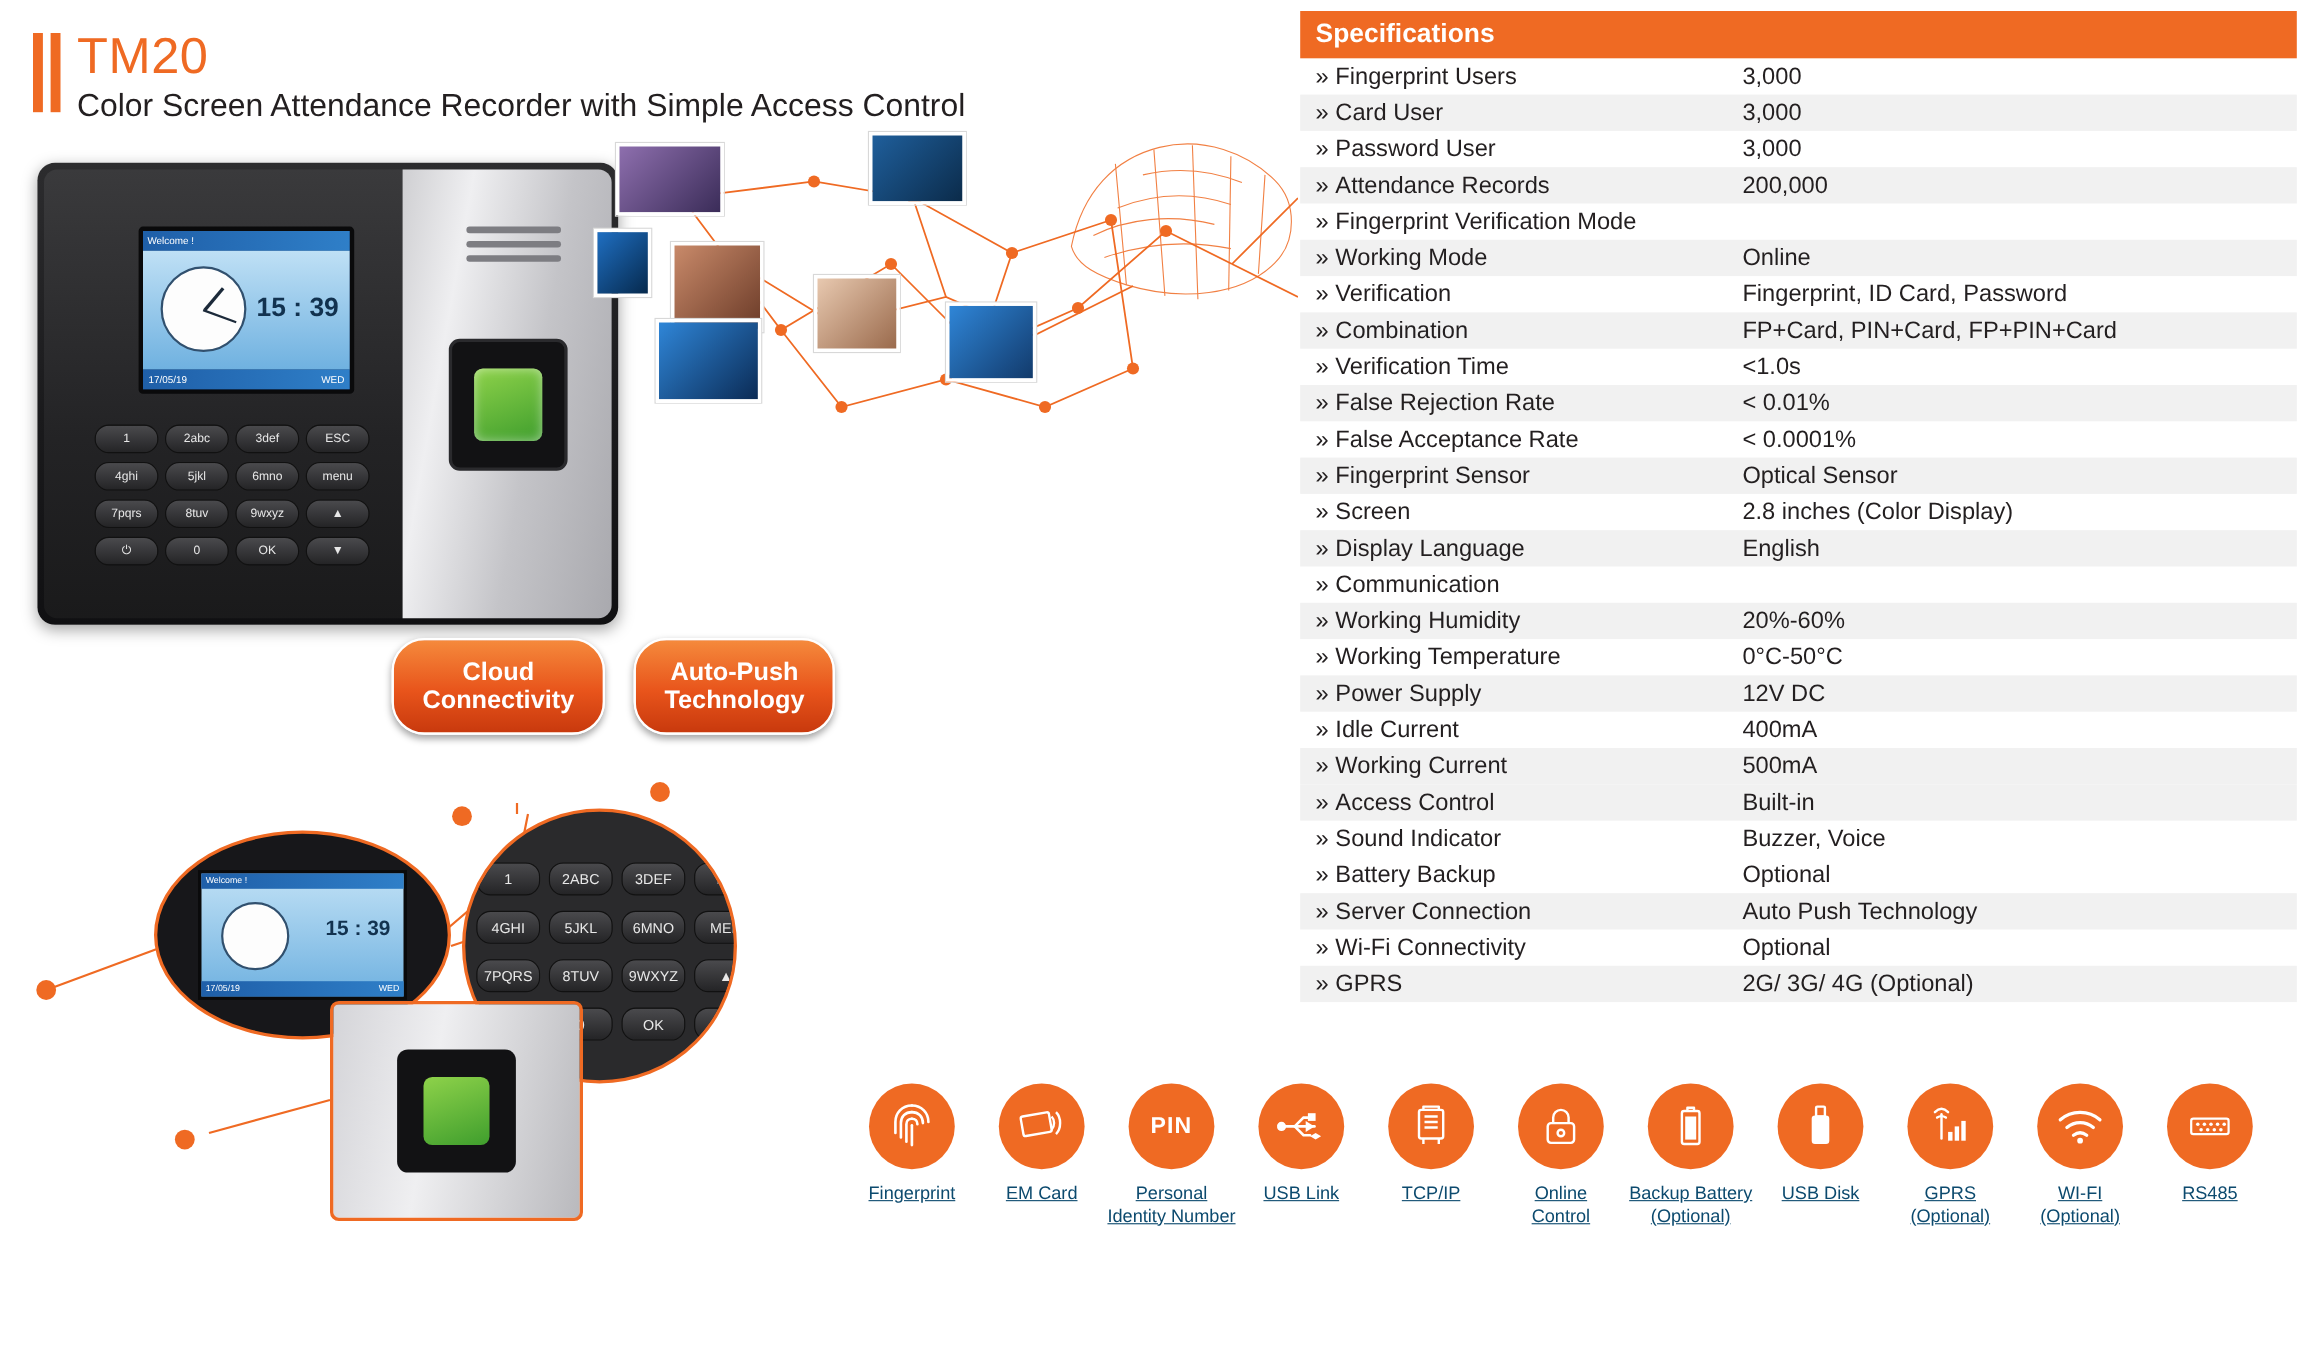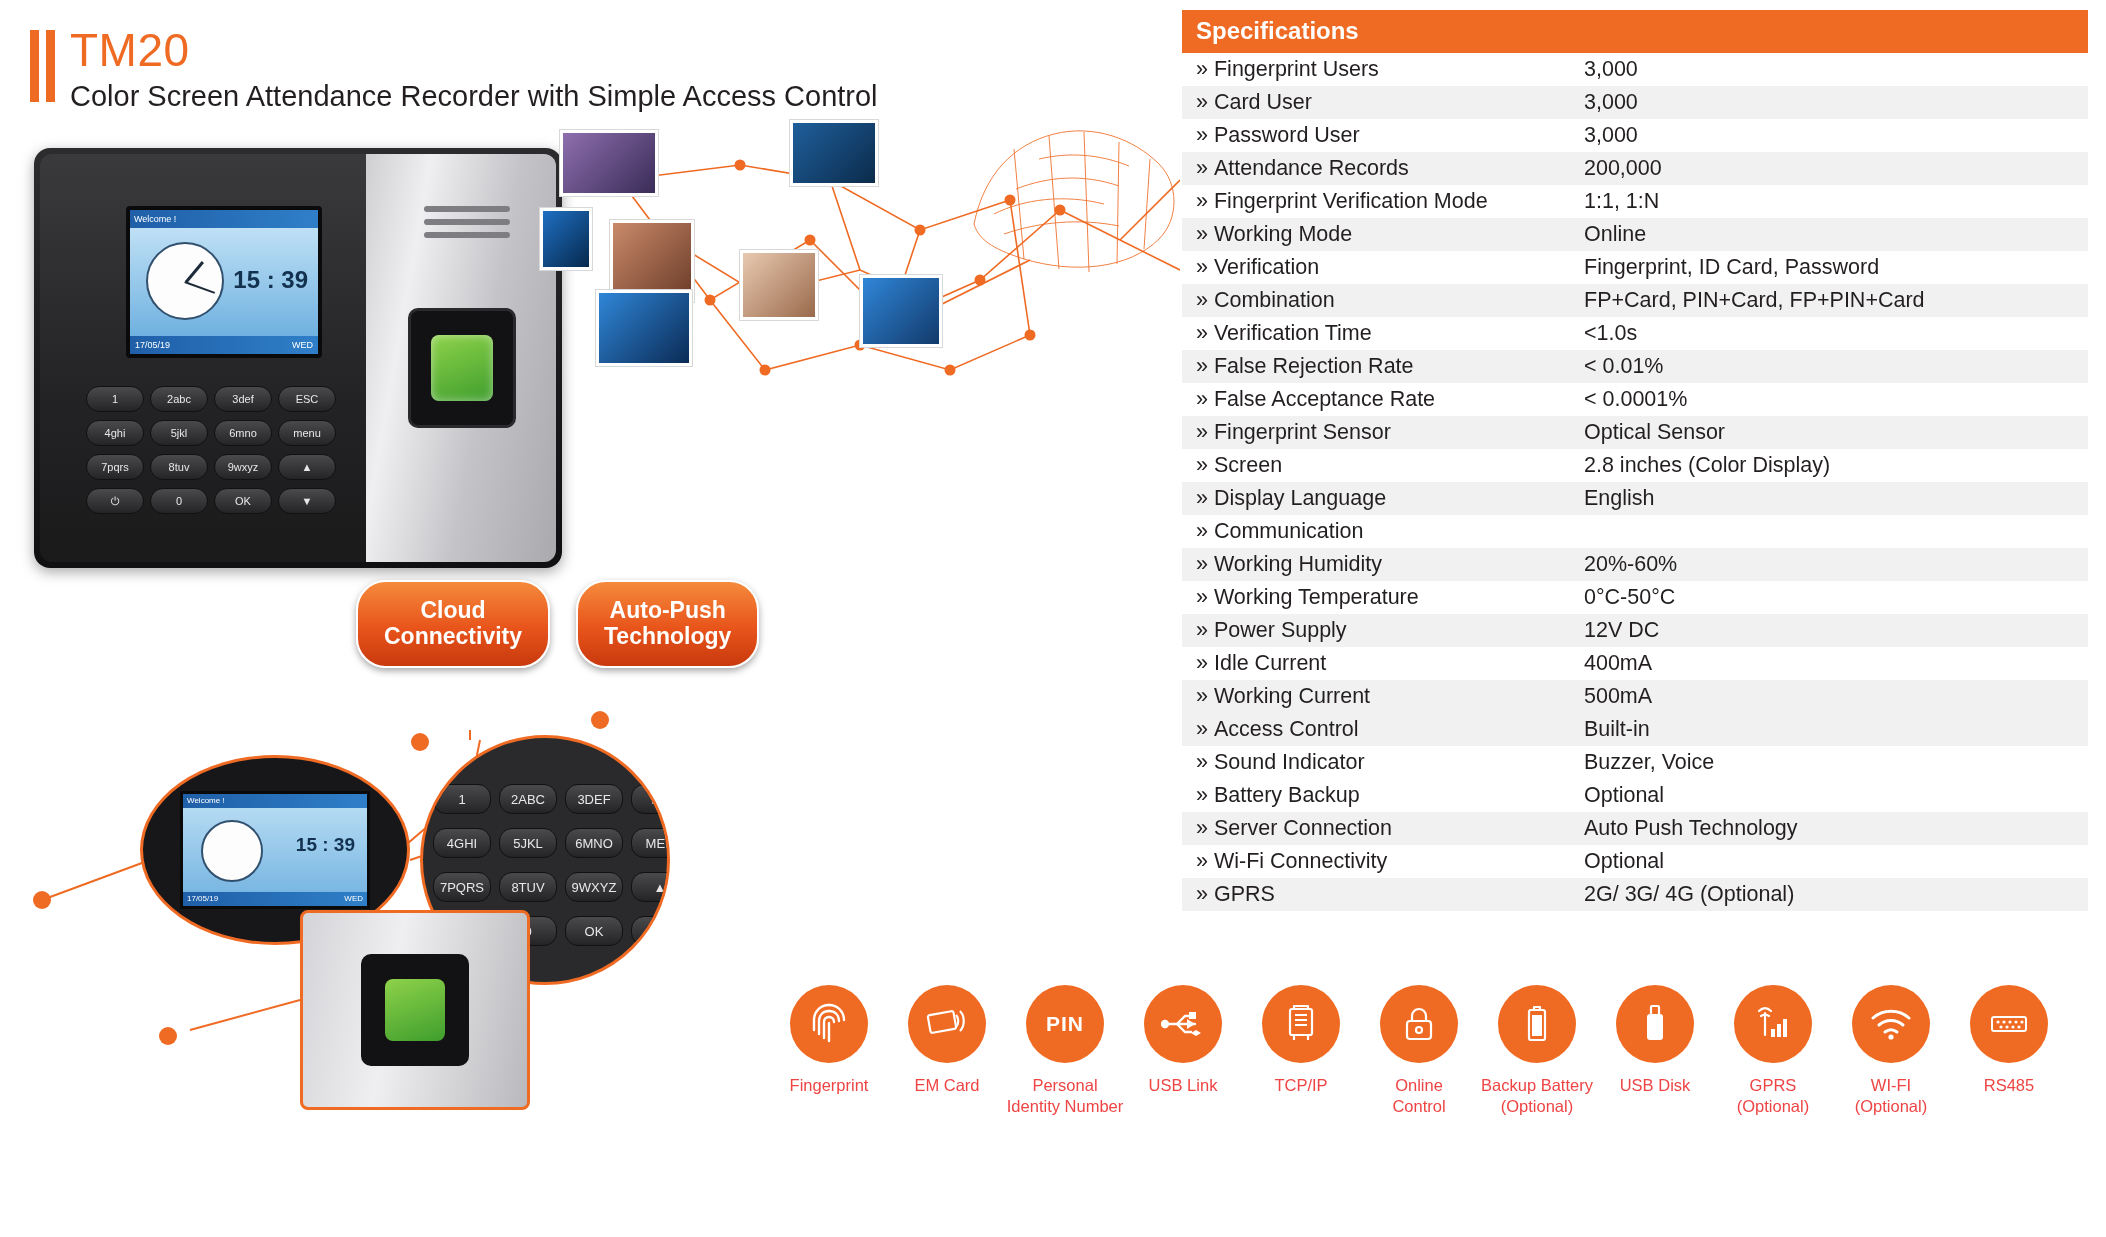--- a/index.html
+++ b/index.html
@@ -257,21 +257,21 @@
   .feat { width: 118px; text-align: center; }
   .feat .circle {
     width: 78px; height: 78px; border-radius: 50%;
     background: #ef6a23;
     margin: 0 auto 12px auto;
     display: flex; align-items: center; justify-content: center;
     color: #fff;
   }
   .feat .circle svg { display: block; }
   .feat .lbl {
-    font-size: 16.5px; color: #ef4444; line-height: 1.25;
+    font-size: 16.5px; color: #0c4a6e; line-height: 1.25; text-decoration: underline;
   }
   .feat .lbl .l2 { display: block; }
 
   
   .spec {
     position: absolute;
     left: 1182px; top: 10px;
     width: 906px;
   }
   .spec-head {
@@ -675,21 +675,20 @@
         <div class="spec-row">
           <div class="k"><span class="arrow">»</span><span>Password User</span></div>
           <div class="v">3,000</div>
         </div>
         <div class="spec-row alt">
           <div class="k"><span class="arrow">»</span><span>Attendance Records</span></div>
           <div class="v">200,000</div>
         </div>
         <div class="spec-row">
           <div class="k"><span class="arrow">»</span><span>Fingerprint Verification Mode</span></div>
-          <div class="v">1:1, 1:N</div>
         </div>
         <div class="spec-row alt">
           <div class="k"><span class="arrow">»</span><span>Working Mode</span></div>
           <div class="v">Online</div>
         </div>
         <div class="spec-row">
           <div class="k"><span class="arrow">»</span><span>Verification</span></div>
           <div class="v">Fingerprint, ID Card, Password</div>
         </div>
         <div class="spec-row alt">

